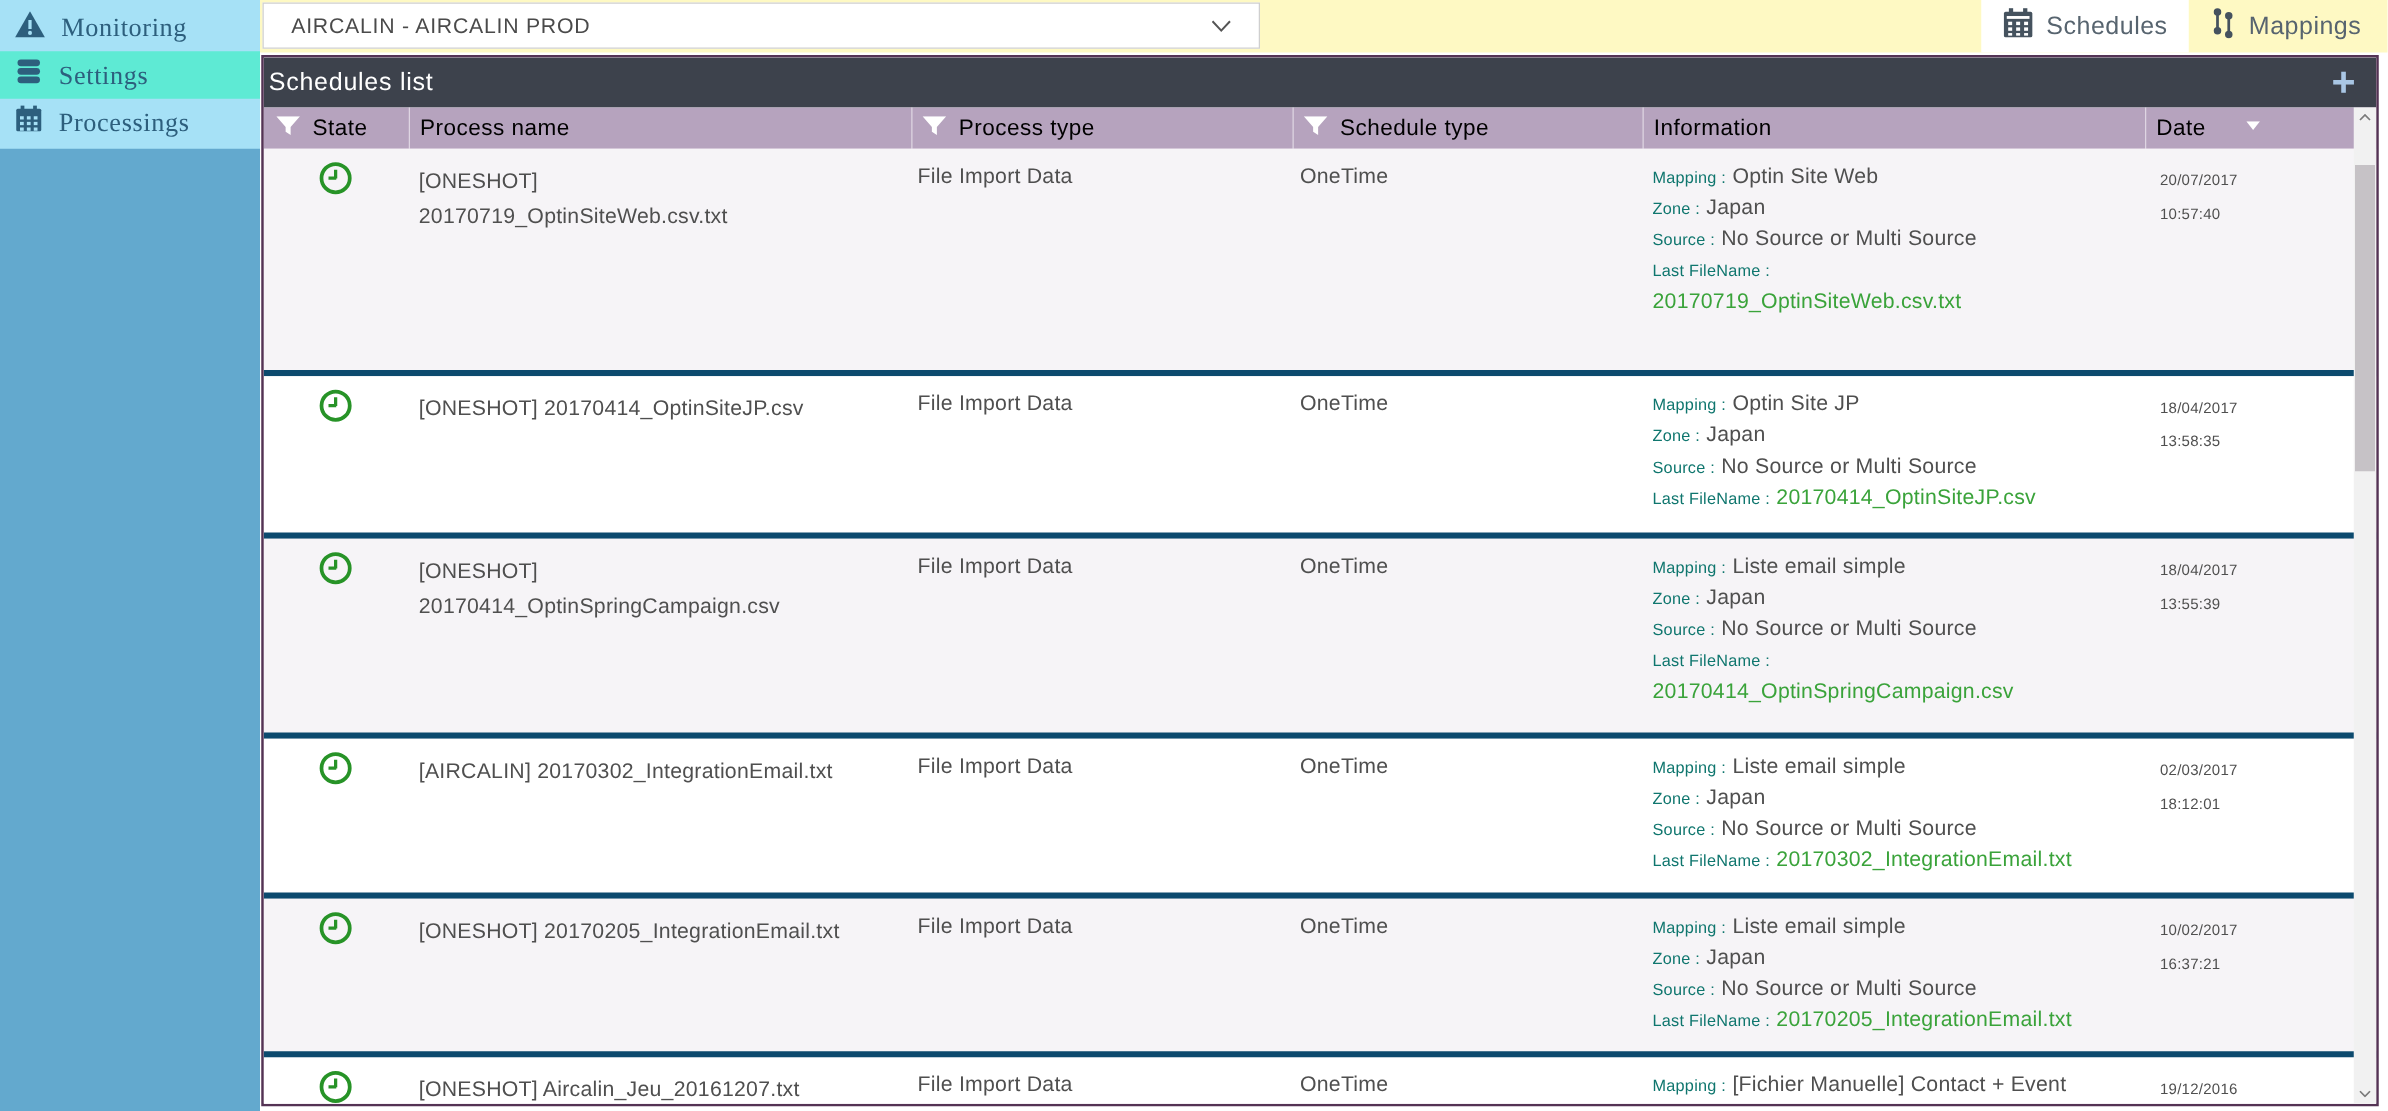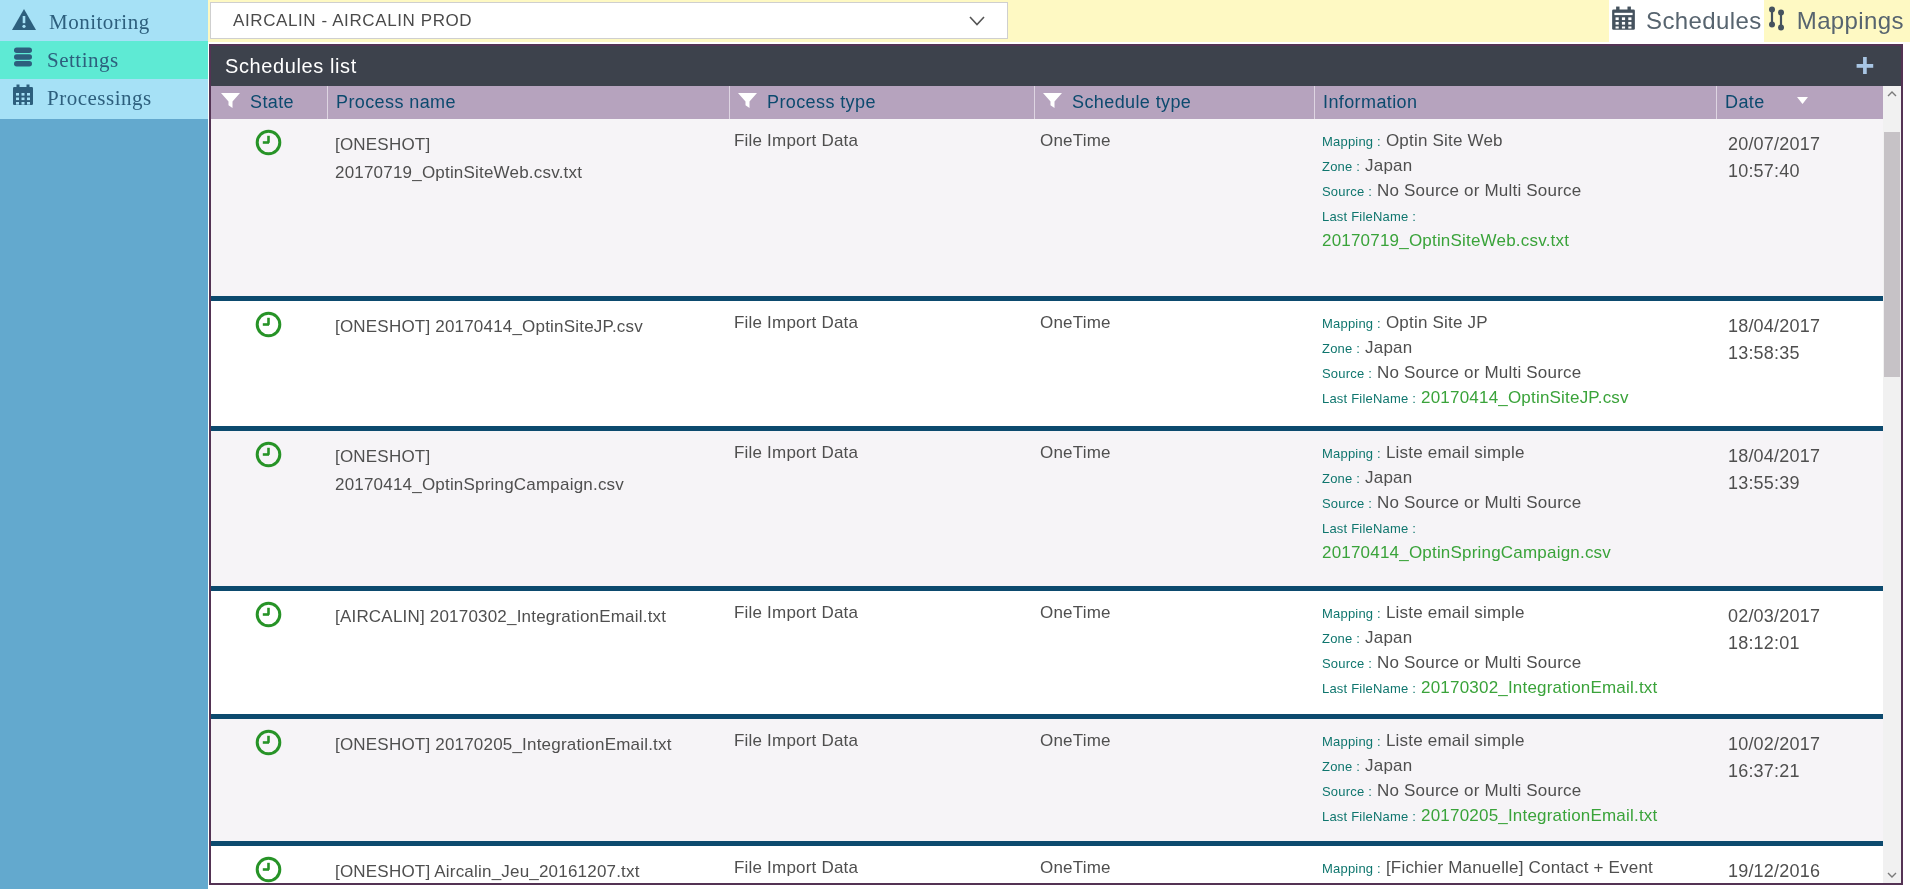--- a/index.html
+++ b/index.html
@@ -14,33 +14,33 @@
   .side-item.selected { background:#5eead4; }
   .side-item svg { flex:0 0 auto; }
 
   
   .topbar { position:absolute; left:208px; top:0; width:1702px; height:42px; background:#fef9c3; }
   .dropdown { position:absolute; left:2px; top:2px; width:798px; height:37px; background:#fff;
     border:1px solid #cfcfcf; display:flex; align-items:center; padding:0 22px;
     font-size:17px; color:#4a4a4a; letter-spacing:.6px; cursor:pointer; }
   .dropdown .chev { margin-left:auto; }
   .tabs { position:absolute; right:4px; top:0; height:42px; display:flex; }
-  .tab { display:flex; align-items:center; gap:10px; padding:0 2px; font-size:24px;
+  .tab { display:flex; align-items:center; gap:10px; padding:0 17px; font-size:20px;
     color:#57646f; letter-spacing:.4px; cursor:pointer; }
   .tab.active { background:#fff; }
 
   
   .panel { position:absolute; left:209px; top:44px; width:1694px; height:841px;
     border:2px solid #543354; background:#fff; overflow:hidden; }
   .panel-header { height:40px; background:#3d424c; display:flex; align-items:center;
-    color:#fff; font-size:20px; letter-spacing:.6px; padding:0 14px; }
+    color:#fff; font-size:20px; letter-spacing:.6px; padding:0 4px; }
   .plus-btn { margin-left:auto; color:#a9c6e4; font-size:33px; font-weight:bold;
     line-height:36px; padding-right:12px; cursor:pointer; }
 
-  .col-header { height:33px; background:#b6a3be; display:flex; color:#0c4a6e; font-size:18px;
+  .col-header { height:33px; background:#b6a3be; display:flex; color:#000000; font-size:18px;
     letter-spacing:.4px; }
   .hcell { display:flex; align-items:center; gap:10px; position:relative; }
   .hcell + .hcell { border-left:1px solid rgba(255,255,255,.55); }
   .h-state { width:116px; padding-left:10px; }
   .h-name  { width:402px; padding-left:8px; }
   .h-ptype { width:305px; padding-left:8px; }
   .h-stype { width:280px; padding-left:8px; }
   .h-info  { width:402px; padding-left:8px; }
   .h-date  { width:171px; padding-left:8px; }
   .sort-tri { position:absolute; top:2px; left:80px; }
@@ -48,21 +48,21 @@
   
   .row { display:flex; border-bottom:5px solid #0c4a6e; cursor:pointer; }
   .row.odd { background:#f6f4f7; }
   .row.even { background:#ffffff; }
   .cell { padding-top:12px; font-size:17px; color:#4f4f4f; letter-spacing:.2px; }
   .c-state { width:116px; padding-left:44px; padding-top:10px; }
   .c-name  { width:402px; padding-left:8px; white-space:pre-line; line-height:28px; }
   .c-ptype { width:305px; padding-left:5px; }
   .c-stype { width:280px; padding-left:6px; }
   .c-info  { width:402px; padding-left:8px; padding-top:10px; }
-  .c-date  { width:171px; padding-left:12px; font-size:18px; line-height:27px; }
+  .c-date  { width:171px; padding-left:12px; font-size:12px; line-height:27px; }
   .iline { line-height:23px; margin-bottom:1px; }
   .ilabel { font-size:13px; color:#0f766e; margin-right:5px; }
   .ival { font-size:17px; color:#4f4f4f; }
   .ilink { font-size:17px; color:#3aa33a; cursor:pointer; }
 
   
   .sbar { position:absolute; right:0; top:40px; width:18px; height:calc(100% - 40px);
     background:#f1f1f1; }
   .sarrow { height:16px; display:flex; align-items:center; justify-content:center; cursor:pointer; }
   .sarrow.down { position:absolute; bottom:0; left:0; right:0; }

